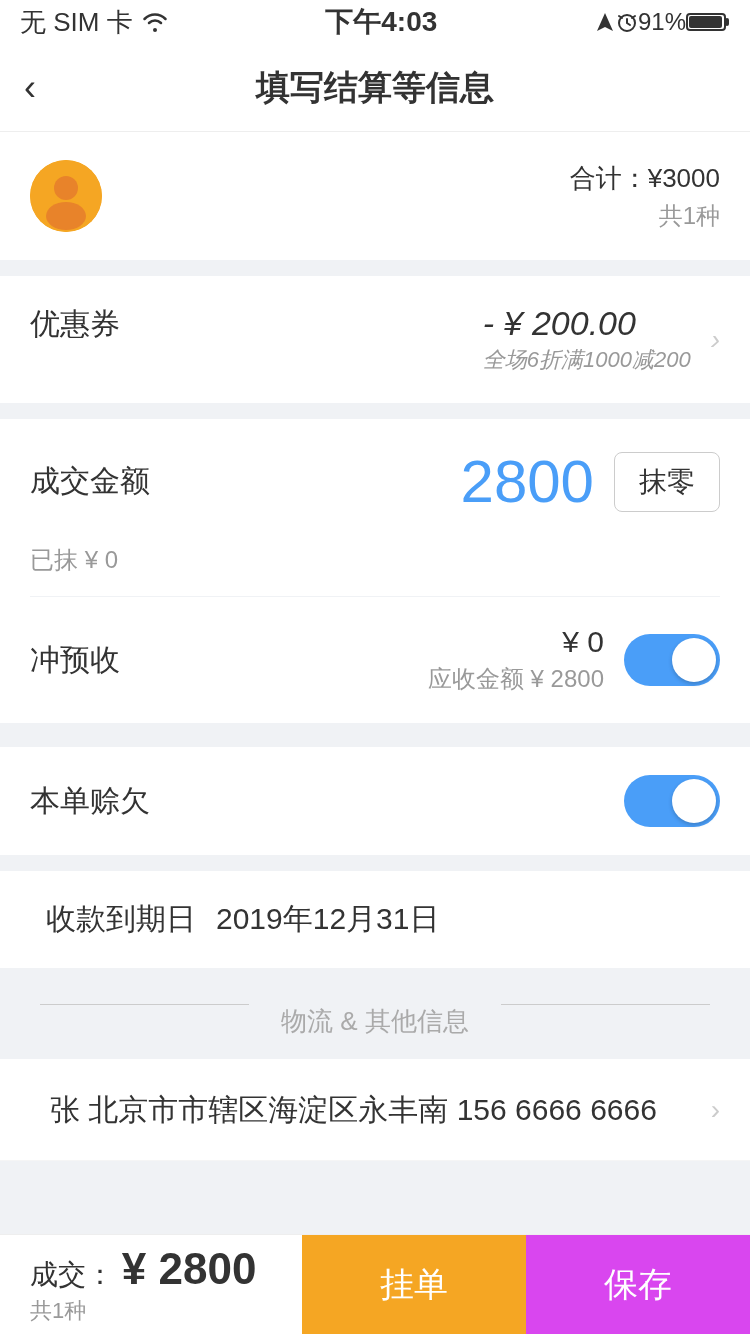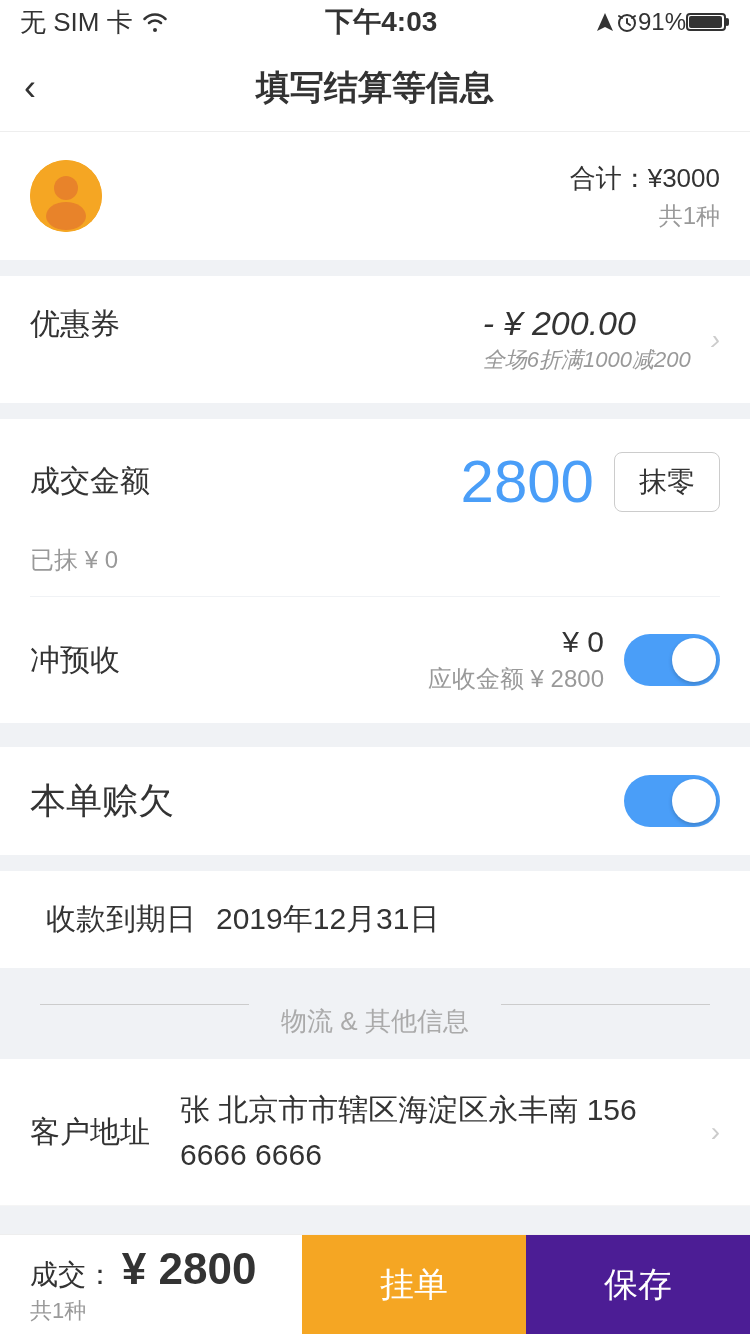--- a/index.html
+++ b/index.html
@@ -162,21 +162,21 @@
 
     
     .credit-section {
       background: #fff;
       margin-bottom: 16px;
       padding: 28px 30px;
       display: flex;
       align-items: center;
       justify-content: space-between;
     }
-    .credit-label { font-size: 36px; color: #333; }
+    .credit-label { font-size: 30px; color: #333; }
 
     
     .due-section {
       background: #fff;
       margin-bottom: 16px;
       padding: 28px 46px;
     }
     .due-row { display: flex; align-items: center; gap: 20px; }
     .due-label { font-size: 30px; color: #333; }
     .due-date { font-size: 30px; color: #333; }
@@ -238,21 +238,21 @@
       width: 224px;
       display: flex;
       align-items: center;
       justify-content: center;
       font-size: 34px;
       font-weight: 500;
       color: #fff;
       cursor: pointer;
     }
     .btn-pending { background: #f5a623; }
-    .btn-save { background: #4c1d95; }
+    .btn-save { background: #d946ef; }
   </style>
 </head>
 <body>
 
 <div class="status-bar">
   <div class="status-left">
     <span>无 SIM 卡</span>
     <svg width="28" height="20" viewBox="0 0 28 20" fill="none">
       <path d="M14 16a2 2 0 1 1 0 4 2 2 0 0 1 0-4z" fill="#333"></path>
       <path d="M8 11c1.6-1.6 3.8-2.6 6-2.6s4.4 1 6 2.6" stroke="#333" stroke-width="2.5" fill="none" stroke-linecap="round"></path>
@@ -359,21 +359,20 @@
 <div class="logistics-section">
   <div class="logistics-divider">
     <div class="logistics-line"></div>
     <span class="logistics-text">物流 &amp; 其他信息</span>
     <div class="logistics-line"></div>
   </div>
 </div>
 
 <div class="address-section section">
   <div class="address-row">
-    <span class="address-label">客户地址</span>
     <span class="address-value">张 北京市市辖区海淀区永丰南 156 6666 6666</span>
     <span class="arrow-icon">›</span>
   </div>
 </div>
 
 <div class="empty-space"></div>
 
 <div class="bottom-bar">
   <div class="bottom-info">
     <div>

